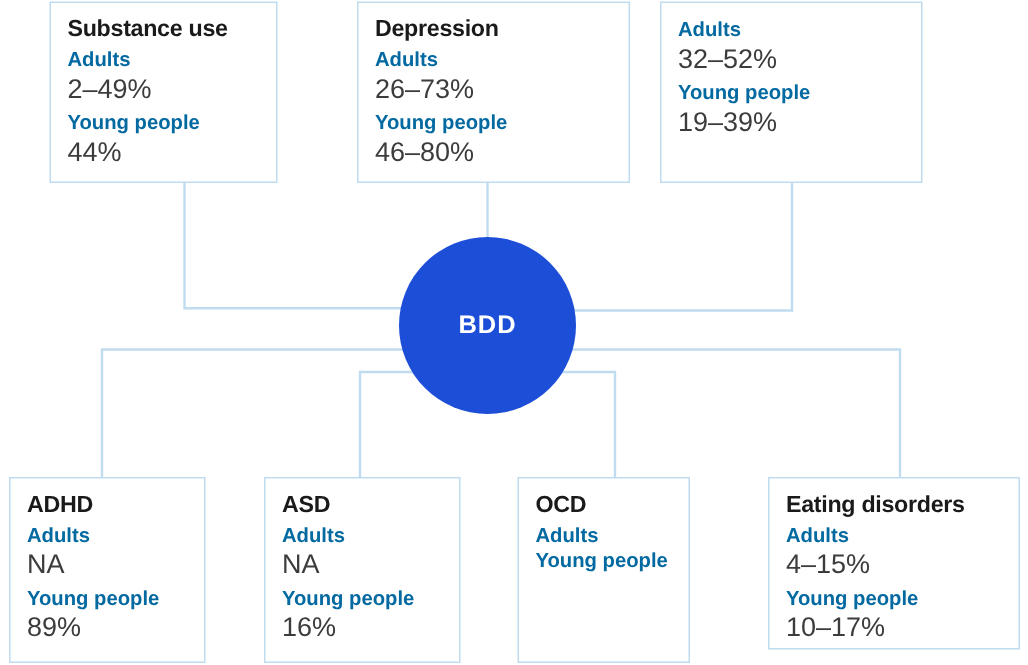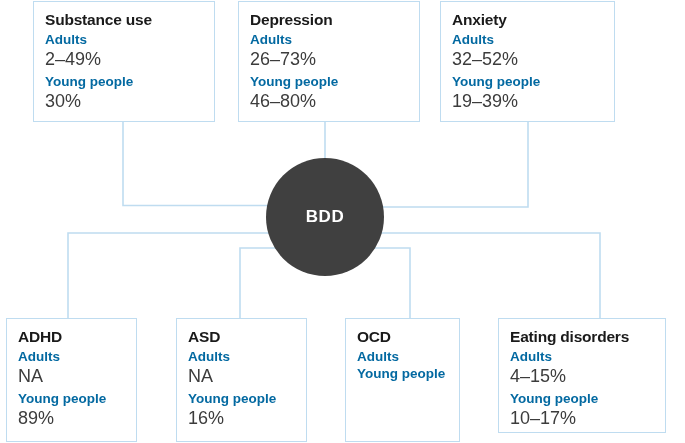--- a/index.html
+++ b/index.html
@@ -67,21 +67,21 @@
   }
 
   
   #center-node {
     position: absolute;
     left: 266px;
     top: 158px;
     width: 118px;
     height: 118px;
     border-radius: 50%;
-    background: #404040;
+    background: #1d4ed8;
     display: flex;
     align-items: center;
     justify-content: center;
     z-index: 5;
   }
   #center-label {
     color: #ffffff;
     font-size: 17px;
     font-weight: bold;
     letter-spacing: 0.6px;
@@ -102,38 +102,37 @@
       <path d="M528,122 L528,207 L381,207"></path>
 
       <path d="M68,318 L68,233 L600,233 L600,318"></path>
 
       <path d="M240,318 L240,248 L410,248 L410,318"></path>
 
       <path d="M325,272 L325,248"></path>
     </g>
   </svg>
 
-  <div class="node-box" style="left:33px; top:1px; width:182px; height:121px;">
+  <div class="node-box" style="left:33px; top:1px; width:152px; height:121px;">
     <p class="node-title">Substance use</p>
     <p class="group-label">Adults</p>
     <p class="group-value">2–49%</p>
     <p class="group-label">Young people</p>
-    <p class="group-value">30%</p>
+    <p class="group-value">44%</p>
   </div>
 
   <div class="node-box" style="left:238px; top:1px; width:182px; height:121px;">
     <p class="node-title">Depression</p>
     <p class="group-label">Adults</p>
     <p class="group-value">26–73%</p>
     <p class="group-label">Young people</p>
     <p class="group-value">46–80%</p>
   </div>
 
   <div class="node-box" style="left:440px; top:1px; width:175px; height:121px;">
-    <p class="node-title">Anxiety</p>
     <p class="group-label">Adults</p>
     <p class="group-value">32–52%</p>
     <p class="group-label">Young people</p>
     <p class="group-value">19–39%</p>
   </div>
 
   <div id="center-node">
     <span id="center-label">BDD</span>
   </div>
 
@@ -152,21 +151,21 @@
     <p class="group-label">Young people</p>
     <p class="group-value">16%</p>
   </div>
 
   <div class="node-box" style="left:345px; top:318px; width:115px; height:124px;">
     <p class="node-title">OCD</p>
     <p class="group-label">Adults</p>
     <p class="group-label">Young people</p>
   </div>
 
-  <div class="node-box" style="left:498px; top:318px; width:168px; height:115px;">
+  <div class="node-box" style="left:512px; top:318px; width:168px; height:115px;">
     <p class="node-title">Eating disorders</p>
     <p class="group-label">Adults</p>
     <p class="group-value">4–15%</p>
     <p class="group-label">Young people</p>
     <p class="group-value">10–17%</p>
   </div>
 
 </div>
 
 </body></html>

